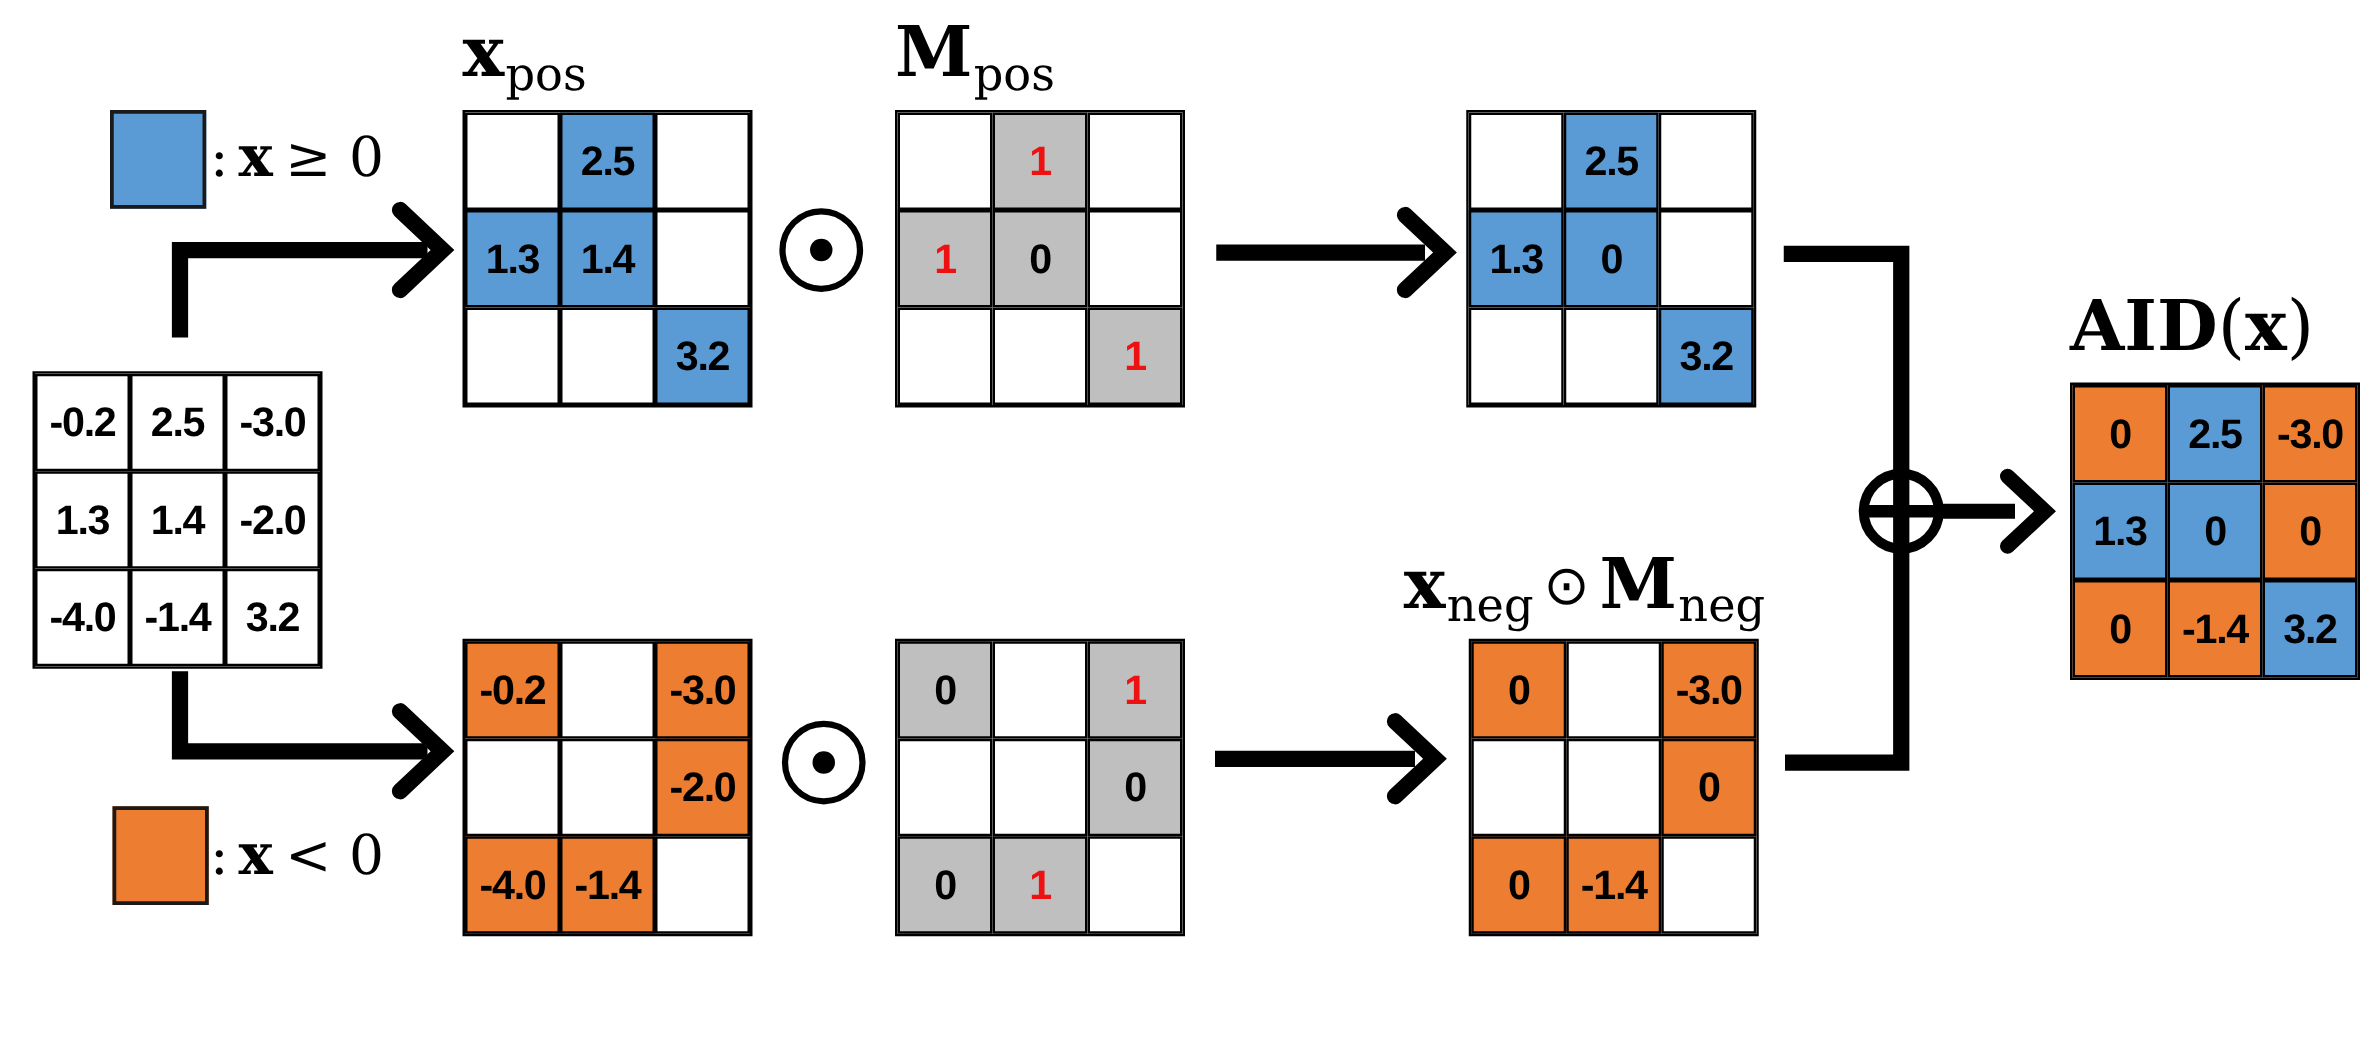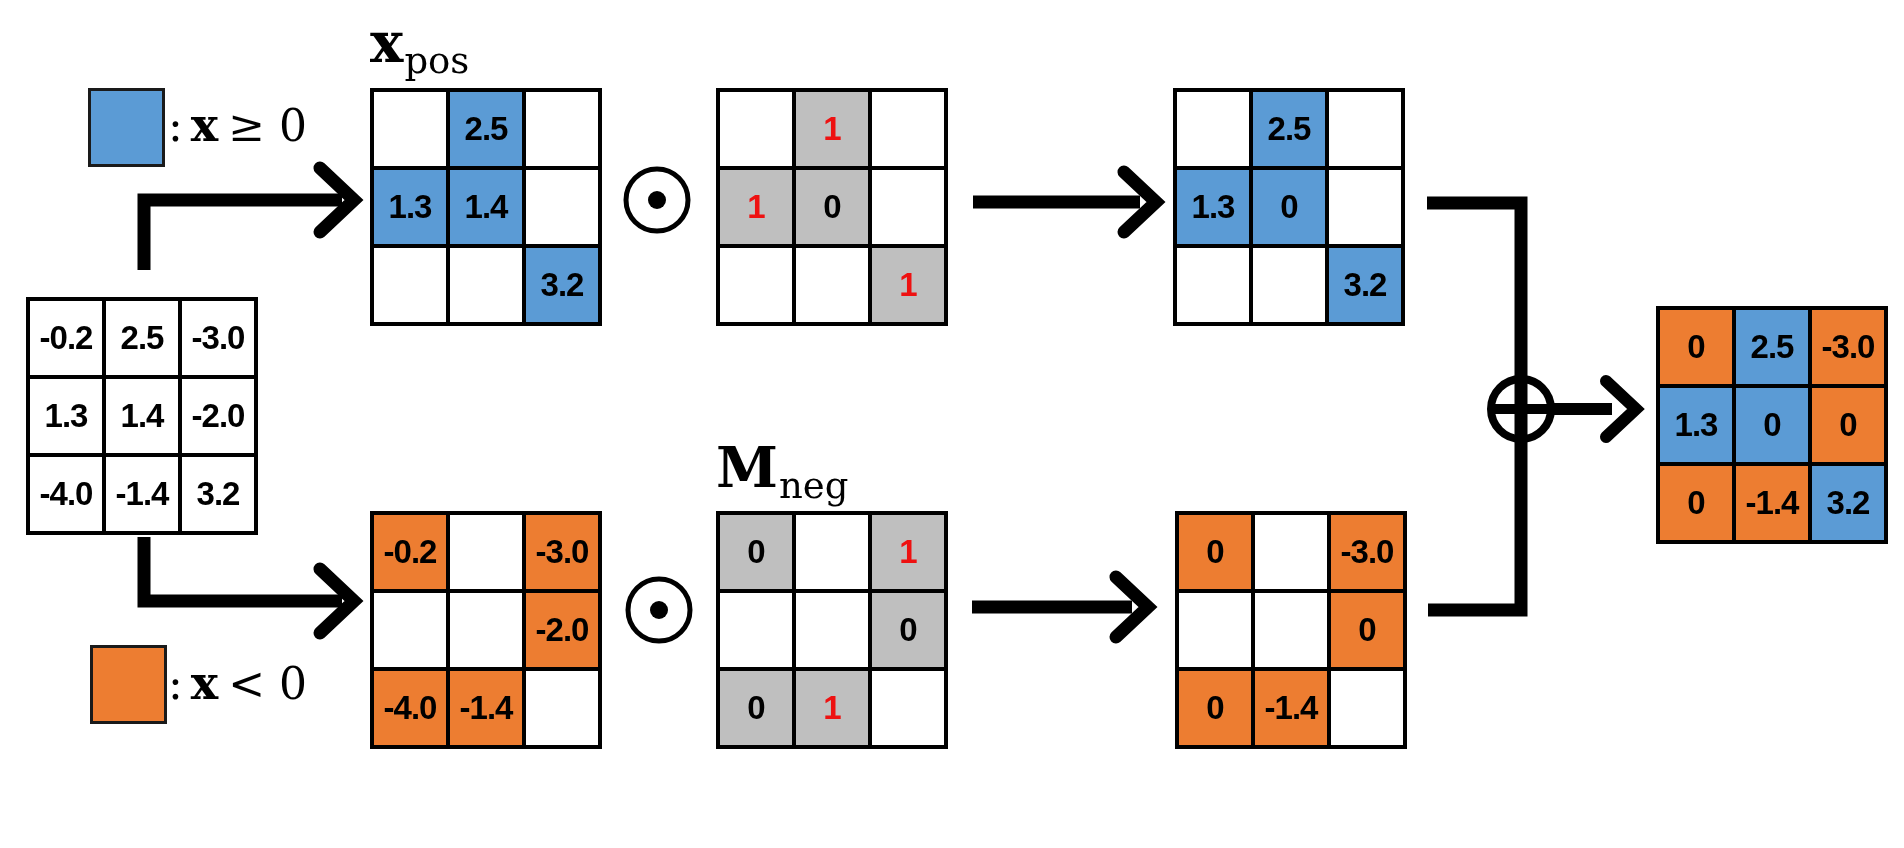--- a/index.html
+++ b/index.html
@@ -111,20 +111,23 @@
       <div class="cell" style="background: rgb(91, 155, 213);">2.5</div>
       <div class="cell" style="background: rgb(255, 255, 255);"></div>
       <div class="cell" style="background: rgb(91, 155, 213);">1.3</div>
       <div class="cell" style="background: rgb(91, 155, 213);">1.4</div>
       <div class="cell" style="background: rgb(255, 255, 255);"></div>
       <div class="cell" style="background: rgb(255, 255, 255);"></div>
       <div class="cell" style="background: rgb(255, 255, 255);"></div>
       <div class="cell" style="background: rgb(91, 155, 213);">3.2</div>
     </div>
 
+  <div class="mtitle" style="left:716px;top:5px;width:232px;">
+    <span class="tvar">M</span><sub class="tsub">pos</sub>
+  </div>
   <div class="matrix" style="left:716px;top:88px;">
       <div class="cell" style="background: rgb(255, 255, 255);"></div>
       <div class="cell" style="background: rgb(191, 191, 191); color: rgb(238, 17, 17);">1</div>
       <div class="cell" style="background: rgb(255, 255, 255);"></div>
       <div class="cell" style="background: rgb(191, 191, 191); color: rgb(238, 17, 17);">1</div>
       <div class="cell" style="background: rgb(191, 191, 191);">0</div>
       <div class="cell" style="background: rgb(255, 255, 255);"></div>
       <div class="cell" style="background: rgb(255, 255, 255);"></div>
       <div class="cell" style="background: rgb(255, 255, 255);"></div>
       <div class="cell" style="background: rgb(191, 191, 191); color: rgb(238, 17, 17);">1</div>
@@ -147,47 +150,50 @@
       <div class="cell" style="background: rgb(255, 255, 255);"></div>
       <div class="cell" style="background: rgb(237, 125, 49);">-3.0</div>
       <div class="cell" style="background: rgb(255, 255, 255);"></div>
       <div class="cell" style="background: rgb(255, 255, 255);"></div>
       <div class="cell" style="background: rgb(237, 125, 49);">-2.0</div>
       <div class="cell" style="background: rgb(237, 125, 49);">-4.0</div>
       <div class="cell" style="background: rgb(237, 125, 49);">-1.4</div>
       <div class="cell" style="background: rgb(255, 255, 255);"></div>
     </div>
 
-  <div class="mtitle" style="left:716px;top:430px;width:232px;">
-    <span class="tvar">M</span><sub class="tsub">neg</sub>
-  </div>
   <div class="matrix" style="left:716px;top:511px;">
       <div class="cell" style="background: rgb(191, 191, 191);">0</div>
       <div class="cell" style="background: rgb(255, 255, 255);"></div>
       <div class="cell" style="background: rgb(191, 191, 191); color: rgb(238, 17, 17);">1</div>
       <div class="cell" style="background: rgb(255, 255, 255);"></div>
       <div class="cell" style="background: rgb(255, 255, 255);"></div>
       <div class="cell" style="background: rgb(191, 191, 191);">0</div>
       <div class="cell" style="background: rgb(191, 191, 191);">0</div>
       <div class="cell" style="background: rgb(191, 191, 191); color: rgb(238, 17, 17);">1</div>
       <div class="cell" style="background: rgb(255, 255, 255);"></div>
     </div>
 
+  <div class="mtitle" style="left:1123px;top:430px;width:332px;">
+    <span class="tvar">x</span><sub class="tsub">neg</sub><span class="top-op">⊙</span><span class="tvar">M</span><sub class="tsub">neg</sub>
+  </div>
   <div class="matrix" style="left:1175px;top:511px;">
       <div class="cell" style="background: rgb(237, 125, 49);">0</div>
       <div class="cell" style="background: rgb(255, 255, 255);"></div>
       <div class="cell" style="background: rgb(237, 125, 49);">-3.0</div>
       <div class="cell" style="background: rgb(255, 255, 255);"></div>
       <div class="cell" style="background: rgb(255, 255, 255);"></div>
       <div class="cell" style="background: rgb(237, 125, 49);">0</div>
       <div class="cell" style="background: rgb(237, 125, 49);">0</div>
       <div class="cell" style="background: rgb(237, 125, 49);">-1.4</div>
       <div class="cell" style="background: rgb(255, 255, 255);"></div>
     </div>
 
+  <div class="mtitle" style="left:1656px;top:224px;width:232px;">
+    <span class="tvar">AID</span><span class="tparen">(</span><span class="tvar">x</span><span class="tparen">)</span>
+  </div>
   <div class="matrix" style="left:1656px;top:306px;">
       <div class="cell" style="background: rgb(237, 125, 49);">0</div>
       <div class="cell" style="background: rgb(91, 155, 213);">2.5</div>
       <div class="cell" style="background: rgb(237, 125, 49);">-3.0</div>
       <div class="cell" style="background: rgb(91, 155, 213);">1.3</div>
       <div class="cell" style="background: rgb(91, 155, 213);">0</div>
       <div class="cell" style="background: rgb(237, 125, 49);">0</div>
       <div class="cell" style="background: rgb(237, 125, 49);">0</div>
       <div class="cell" style="background: rgb(237, 125, 49);">-1.4</div>
       <div class="cell" style="background: rgb(91, 155, 213);">3.2</div>

